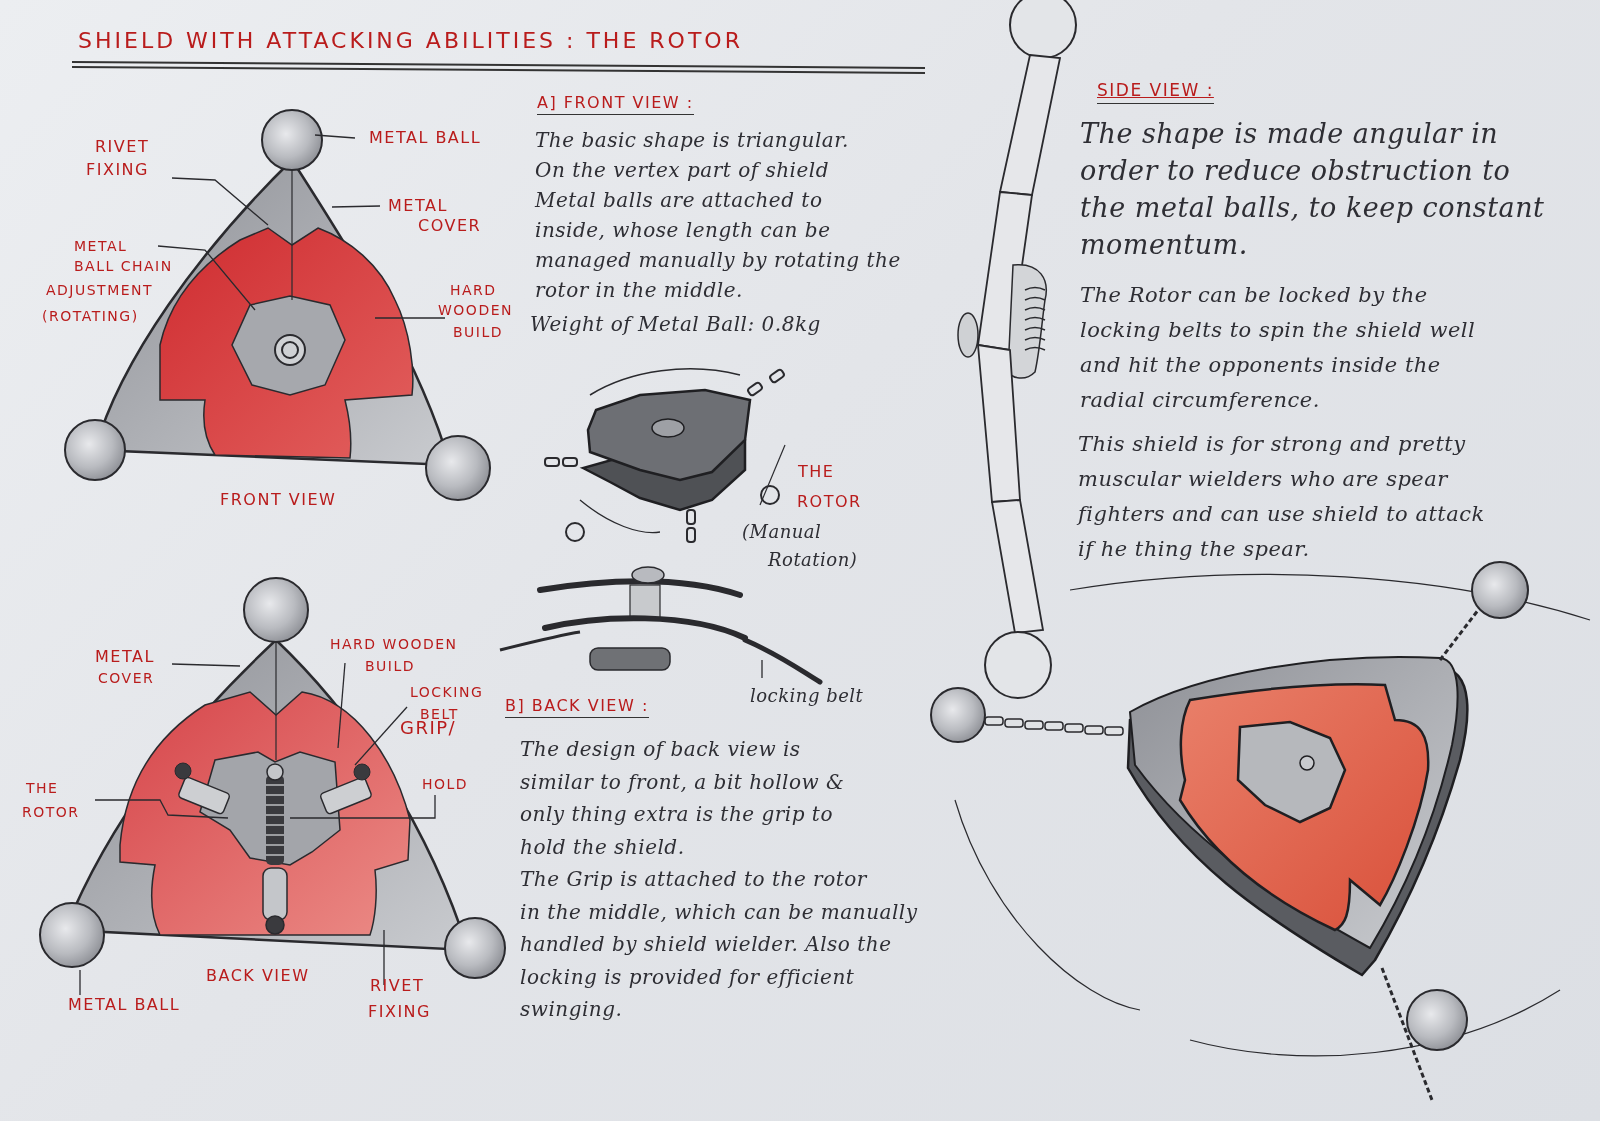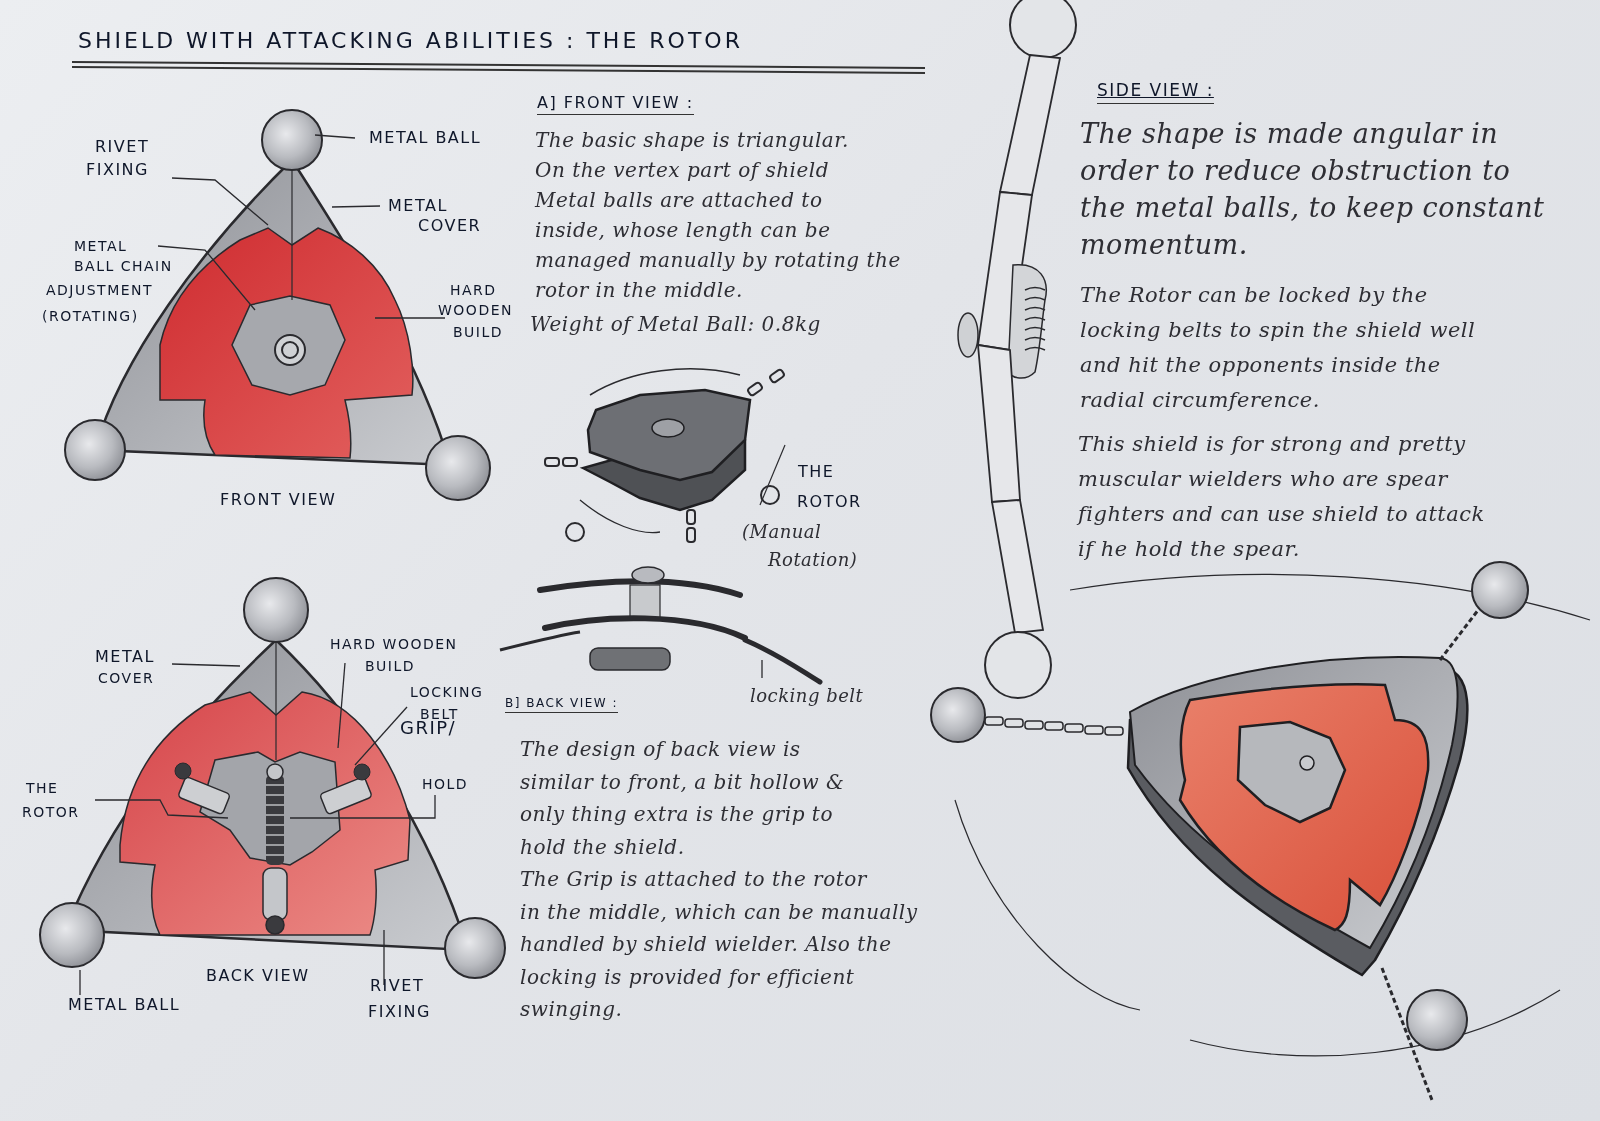--- a/index.html
+++ b/index.html
@@ -1,21 +1,21 @@
 <!DOCTYPE html>
 <html><head>
 <meta charset="utf-8">
 <style>
   html,body{margin:0;padding:0;}
   body{width:1600px;height:1121px;background:#e4e6ea;position:relative;overflow:hidden;
        font-family:"DejaVu Sans",sans-serif;color:#2a2a2e;}
   .paper{position:absolute;left:0;top:0;width:1600px;height:1121px;
          background:linear-gradient(135deg,#eceef1 0%,#e3e5e9 45%,#dcdfe4 100%);}
   .abs{position:absolute;}
-  .caps{font-family:"DejaVu Sans",sans-serif;letter-spacing:1.5px;font-size:16px;color:#0f172a;}
+  .caps{font-family:"DejaVu Sans",sans-serif;letter-spacing:1.5px;font-size:16px;color:#b91c1c;}
   .hand{font-family:"DejaVu Serif",serif;font-style:italic;font-size:20px;color:#2e2e34;line-height:30px;letter-spacing:0.5px;}
   .title{font-size:22px;letter-spacing:3px;}
   .underline{border-bottom:1.5px solid #333;}
   .para div{white-space:nowrap;}
   svg{position:absolute;left:0;top:0;}
   .lbl{white-space:nowrap;line-height:20px;}
 </style>
 </head>
 <body>
 
@@ -231,21 +231,21 @@
 <div class="abs caps lbl" style="left:420px;top:704px;font-size:14px;">BELT</div>
 <div class="abs caps lbl" style="left:400px;top:718px;font-size:18px;text-align:center;">GRIP/</div>
 <div class="abs caps lbl" style="left:422px;top:774px;font-size:14px;">HOLD</div>
 <div class="abs caps lbl" style="left:26px;top:778px;font-size:14px;">THE</div>
 <div class="abs caps lbl" style="left:22px;top:802px;font-size:14px;">ROTOR</div>
 <div class="abs caps lbl" style="left:206px;top:966px;">BACK VIEW</div>
 <div class="abs caps lbl" style="left:68px;top:995px;">METAL BALL</div>
 <div class="abs caps lbl" style="left:370px;top:976px;">RIVET</div>
 <div class="abs caps lbl" style="left:368px;top:1002px;">FIXING</div>
 
-<div class="abs caps underline" style="left:505px;top:696px;font-size:12px;padding-bottom:2px;">B] BACK VIEW :</div>
+<div class="abs caps underline" style="left:505px;top:696px;font-size:16px;padding-bottom:2px;">B] BACK VIEW :</div>
 <div class="abs hand para" style="left:520px;top:733px;line-height:32.5px;">
   <div>The design of back view is</div>
   <div>similar to front, a bit hollow &amp;</div>
   <div>only thing extra is the grip to</div>
   <div>hold the shield.</div>
   <div>The Grip is attached to the rotor</div>
   <div>in the middle, which can be manually</div>
   <div>handled by shield wielder. Also the</div>
   <div>locking is provided for efficient</div>
   <div>swinging.</div>
@@ -261,14 +261,14 @@
 <div class="abs hand para" style="left:1080px;top:278px;line-height:35px;font-size:21px;">
   <div>The Rotor can be locked by the</div>
   <div>locking belts to spin the shield well</div>
   <div>and hit the opponents inside the</div>
   <div>radial circumference.</div>
 </div>
 <div class="abs hand para" style="left:1078px;top:427px;line-height:35px;font-size:21px;">
   <div>This shield is for strong and pretty</div>
   <div>muscular wielders who are spear</div>
   <div>fighters and can use shield to attack</div>
-  <div>if he hold the spear.</div>
+  <div>if he thing the spear.</div>
 </div>
 
 </body></html>

